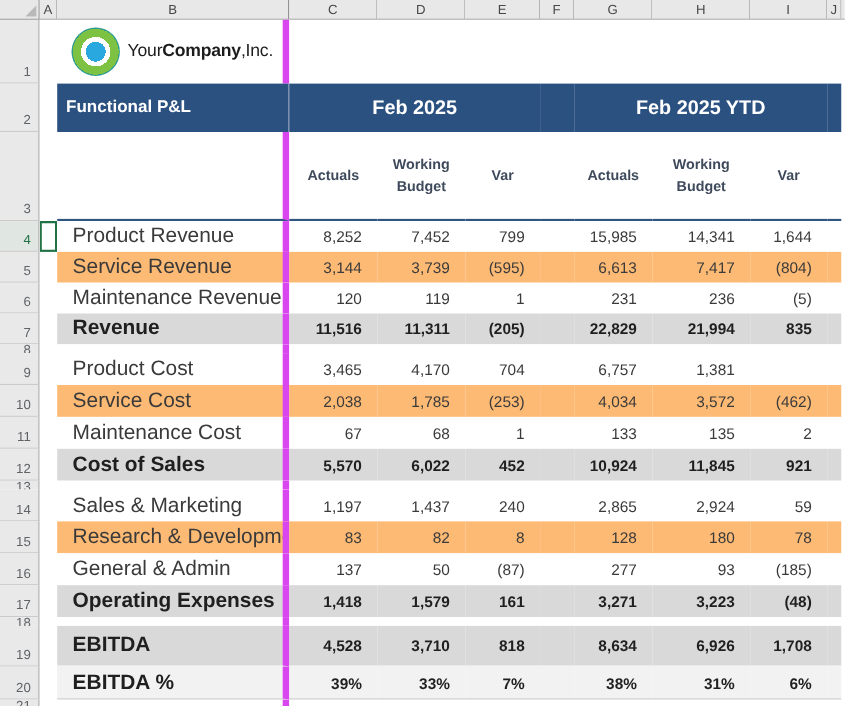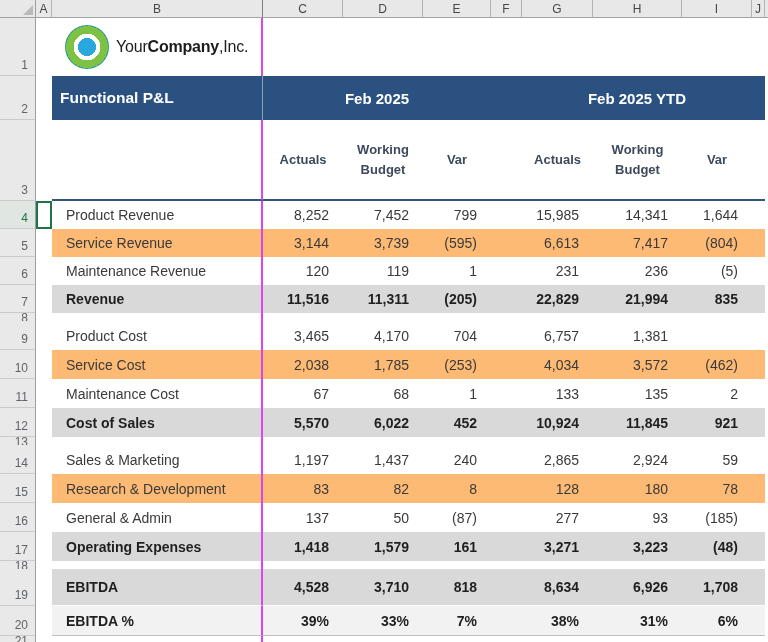--- a/index.html
+++ b/index.html
@@ -29,22 +29,22 @@
   .corner .tri { position:absolute; right:2px; bottom:2px; width:0; height:0;
                  border-left:10px solid transparent; border-bottom:10px solid #B9B9B9; }
   .colhead > div { background:#E8E8E8; border-right:1px solid #B3B3B3; border-bottom:1px solid #A3A3A3;
                    display:flex; align-items:center; justify-content:center;
                    font-size:12px; color:#474747; }
   .colhead > div.cBh { border-right:1px solid #7E7E7E; }
   .colhead > div.fillh { border-right:none; }
 
   
   .srow > div { background:#fff; }
-  .cB { border-right:2px solid #d946ef; }
-  .label { display:flex; align-items:center; padding-left:14px; font-size:14px; color:#3A3A3A;
+  .cB { border-right:6px solid #d946ef; }
+  .label { display:flex; align-items:center; padding-left:14px; font-size:19px; color:#3A3A3A;
            white-space:nowrap; overflow:hidden; }
   .num { display:flex; align-items:center; justify-content:flex-end; padding-right:14px;
          font-size:14px; color:#3A3A3A; white-space:nowrap; }
 
   
   .light > div:not(.cA):not(.fill) { background:#fdba74; }
   .total > div:not(.cA):not(.fill) { background:#D9D9D9; }
   .pct   > div:not(.cA):not(.fill) { background:#F2F2F2; }
   .total .label, .total .num { font-weight:bold; color:#1F1F1F; }
   .pct .label, .pct .num { font-weight:bold; color:#1F1F1F; }
@@ -55,21 +55,21 @@
   .logocell { display:flex; align-items:center; gap:7px; padding-left:13px; }
   .logomark { width:44px; height:44px; border-radius:50%; flex:0 0 44px;
               background:radial-gradient(circle,#29A8DF 0 29%,#ffffff 29% 43%,#7DC242 43% 67%,#2E9B8F 67% 100%); }
   .logotext { font-size:16px; color:#1C1C1C; letter-spacing:-0.2px; white-space:nowrap; }
   .logotext .b { font-weight:bold; }
 
   
   .banner > div:not(.cA):not(.fill) { background:#2B5180; }
   .banner .cB { border-right:1px solid rgba(225,228,233,0.55); }
   .btitle { display:flex; align-items:center; padding-left:8px; color:#fff; font-weight:bold; font-size:15.5px; white-space:nowrap; }
-  .bcenter { display:flex; align-items:center; justify-content:center; color:#fff; font-weight:bold; font-size:15px; white-space:nowrap; }
+  .bcenter { display:flex; align-items:center; justify-content:center; color:#fff; font-weight:bold; font-size:18px; white-space:nowrap; }
 
   
   .subhead > div:not(.cA):not(.fill) { border-bottom:2px solid #2F5580; }
   .hdr { display:flex; align-items:center; justify-content:center; text-align:center;
          font-weight:bold; font-size:13px; color:#3E4A5C; line-height:1.5; }
 
   
   .sel { box-shadow: inset 0 0 0 2px #217346; }
 </style>
 </head>

